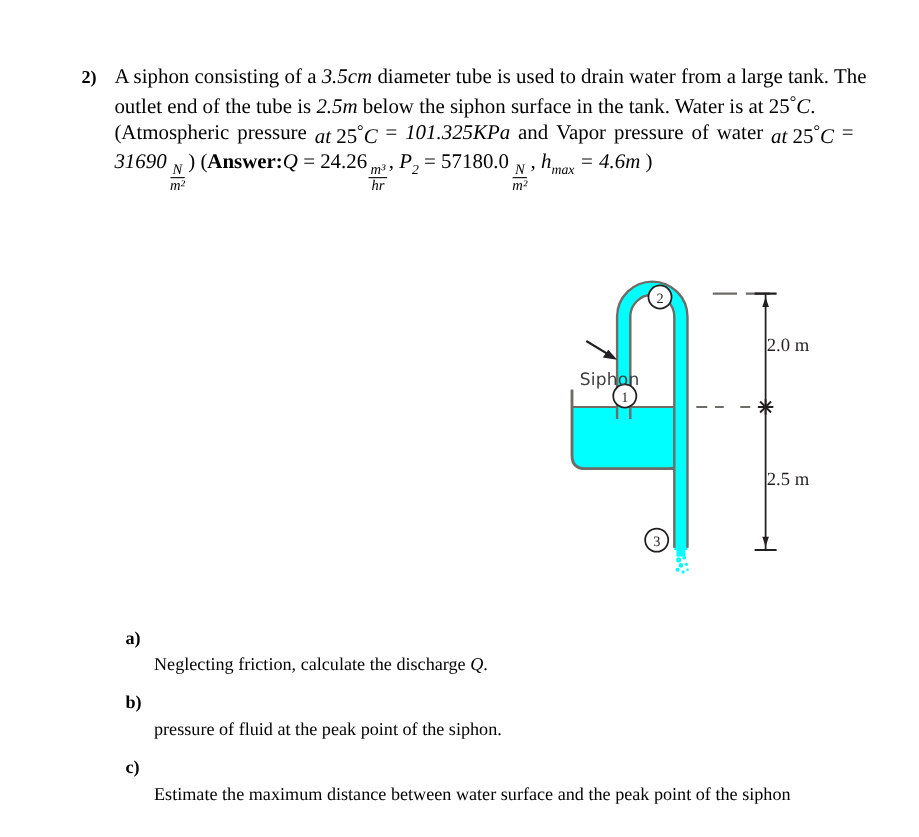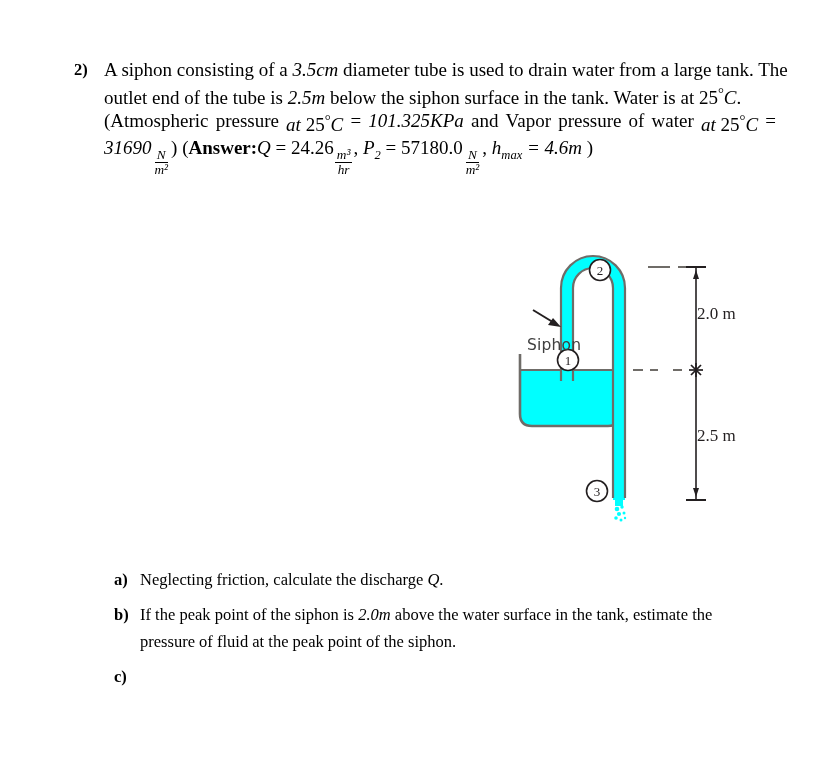--- a/index.html
+++ b/index.html
@@ -116,20 +116,21 @@
     font-weight: bold;
     font-size: 16.5px;
     width: 26px;
     flex: 0 0 26px;
     line-height: 27px;
   }
   .q-body {
     flex: 1 1 auto;
     font-size: 16.5px;
     line-height: 27px;
+    margin-top: 24px;
   }
 </style>
 </head>
 <body>
 
 <div id="problem-block">
   <div class="prob-row">
     <div class="prob-marker">2)</div>
     <div class="prob-body">
 
@@ -256,24 +257,24 @@
   <div class="q-row">
     <div class="q-marker">a)</div>
     <div class="q-body">
       <div class="line"><span>Neglecting friction, calculate the discharge </span><span class="it">Q</span><span>.</span></div>
     </div>
   </div>
 
   <div class="q-row">
     <div class="q-marker">b)</div>
     <div class="q-body">
-      <div class="line"><span>If the peak point of the siphon is </span><span class="it">2.0m</span><span> above the water surface in the tank, estimate the</span></div>
       <div class="line"><span>pressure of fluid at the peak point of the siphon.</span></div>
     </div>
   </div>
 
   <div class="q-row">
     <div class="q-marker">c)</div>
     <div class="q-body">
+      <div class="line"><span>Estimate the maximum distance between water surface and the peak point of the siphon</span></div>
     </div>
   </div>
 
 </div>
 
 </body></html>

